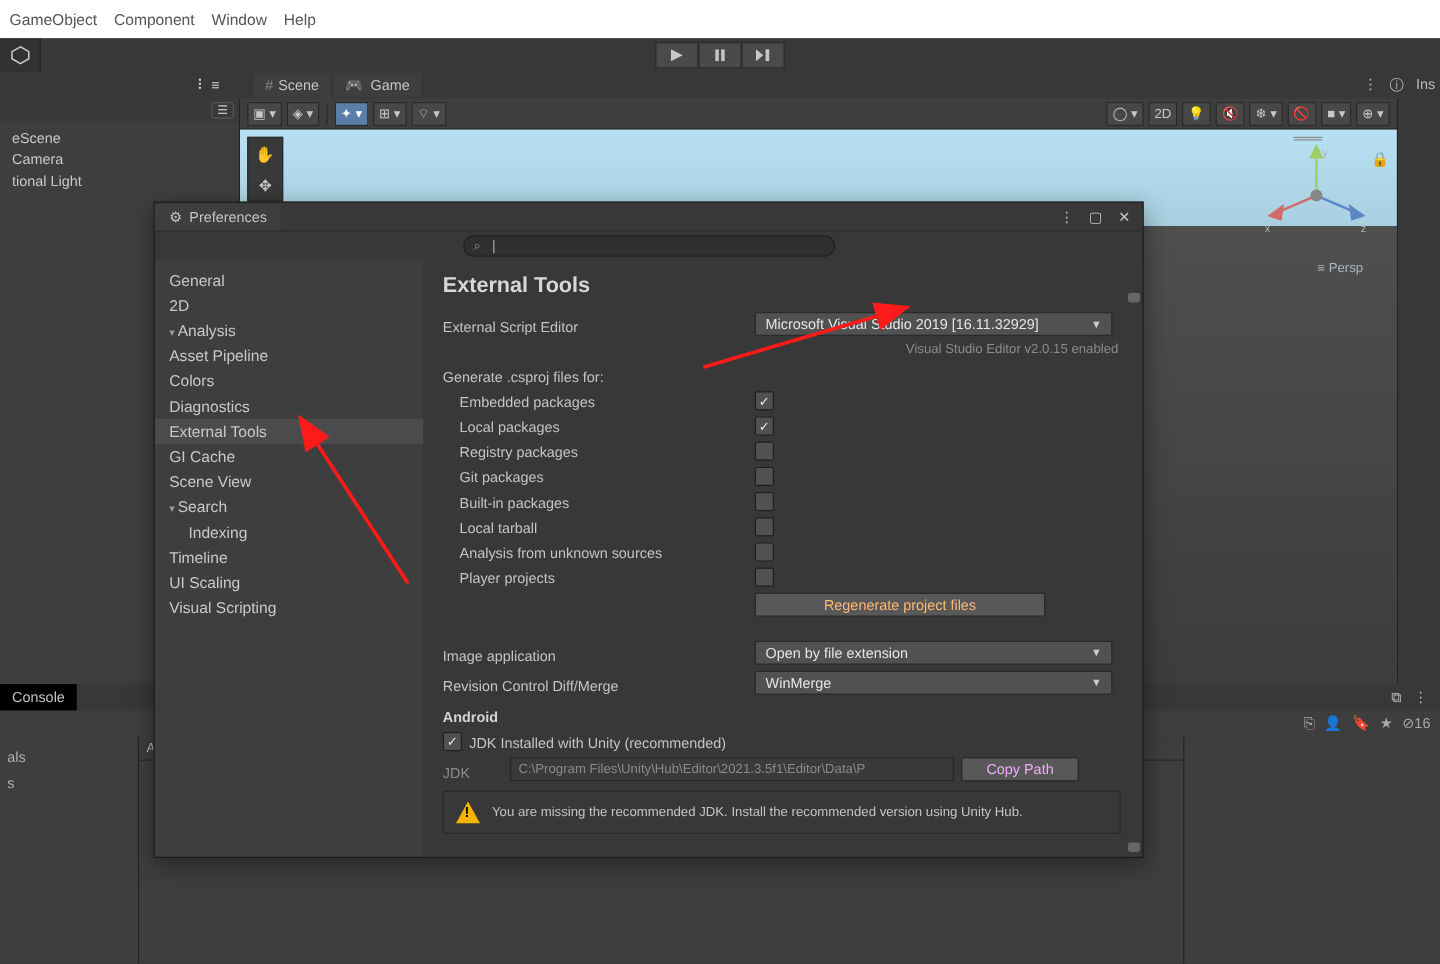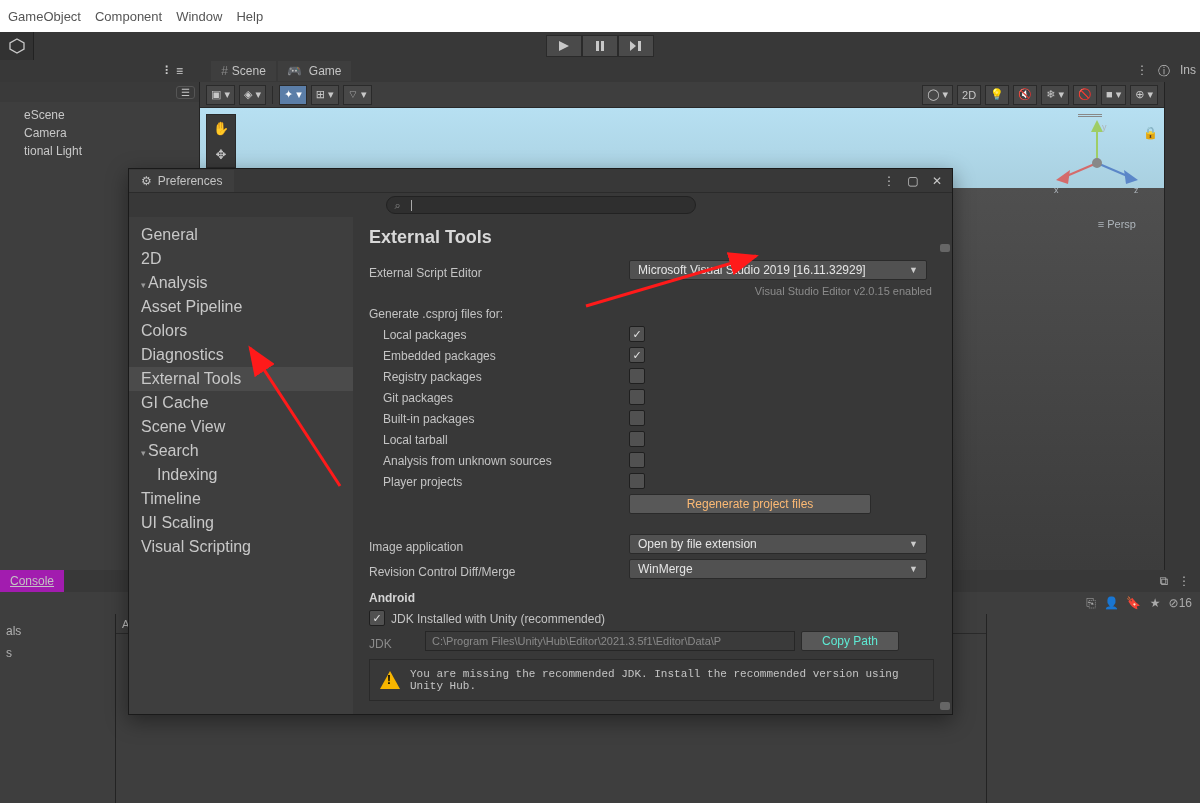--- a/index.html
+++ b/index.html
@@ -17,21 +17,21 @@
 
 
 .row2 { background:#383838; height:22px; display:flex; align-items:center; }
 .panel-label { background:#383838; padding:0 10px; height:22px; display:flex; align-items:center; gap:6px; font-size:12px; color:#d0d0d0; }
 .drag-icon { color:#8a8a8a; letter-spacing:-2px; }
 
 
 .workspace { display:flex; height:488px; }
 .hierarchy { width:200px; background:#3e3e3e; border-right:1px solid #232323; }
 .hierarchy .search { height:20px; background:#3a3a3a; display:flex; justify-content:flex-end; align-items:center; padding-right:4px;}
-.hierarchy ul { list-style:none; padding:4px 16px; }
+.hierarchy ul { list-style:none; padding:4px 2px; }
 .hierarchy li { padding:2px 0 2px 8px; font-size:12px; color:#c8c8c8; }
 
 .scenepane { flex:1; background:#3e3e3e; display:flex; flex-direction:column; position:relative;}
 .scene-tabs { height:22px; display:flex; align-items:center; background:#383838; gap:2px; padding-left:4px;}
 .scene-tab { background:#3e3e3e; padding:3px 10px; display:flex; gap:6px; align-items:center; font-size:12px;}
 .scene-toolbar { height:26px; background:#3e3e3e; border-bottom:1px solid #282828; display:flex; align-items:center; gap:4px; padding:0 6px; }
 .tool-btn { height:20px; min-width:24px; padding:0 4px; background:#484848; border:1px solid #2a2a2a; display:flex; align-items:center; justify-content:center; font-size:11px; color:#c8c8c8;}
 .tool-sep { width:1px; height:18px; background:#2a2a2a; margin:0 2px;}
 .scene-toolbar .spacer { flex:1; }
 .tool-btn.on { background:#5b7ea8; color:#fff;}
@@ -41,57 +41,57 @@
 .gizmo { position:absolute; top:10px; right:22px; width:90px; height:90px; }
 .persp { position:absolute; top:110px; right:28px; font-size:11px; color:#aeb5bb; }
 .lock-ico { position:absolute; top:18px; right:6px; color:#888; font-size:12px; }
 .resizer-mark { position:absolute; top:6px; right:62px; width:24px; height:3px; border-top:1px solid #888; border-bottom:1px solid #888;}
 
 
 .inspector-strip { width:36px; background:#383838; border-left:1px solid #232323; display:flex; flex-direction:column; align-items:center; padding-top:4px; gap:4px;}
 
 
 .console-row { height:22px; background:#383838; display:flex; align-items:center;}
-.console-row .tab { padding:4px 10px; background:#a21caf;text-decoration:underline; }
+.console-row .tab { padding:4px 10px; background:#000000; }
 .console-body { display:flex; height:222px; }
 .console-body .left { width:116px; background:#3e3e3e; border-right:1px solid #232323; padding:10px 6px; color:#b0b0b0; font-size:12px; display:flex; flex-direction:column; gap:8px; }
 .console-body .mid { flex:1; background:#3e3e3e; }
 .console-body .right { width:214px; background:#3e3e3e; border-left:1px solid #232323;}
 .tbl-head { display:flex; height:20px; align-items:center; border-bottom:1px solid #2a2a2a; }
 .tbl-head .c { padding:0 6px; font-size:11px; color:#bdbdbd; }
 
 
 .prefwin { position:absolute; left:128px; top:168px; width:825px; height:547px; background:#383838; border:1px solid #1a1a1a; box-shadow:0 6px 20px rgba(0,0,0,.4); display:flex; flex-direction:column; }
 .prefwin .titlebar { height:24px; display:flex; align-items:center; background:#383838; border-bottom:1px solid #2b2b2b; }
 .prefwin .titlebar .ttl { background:#3e3e3e; padding:4px 12px; display:flex; gap:6px; align-items:center;}
 .prefwin .titlebar .ctrls { margin-left:auto; display:flex; gap:2px; padding-right:4px;}
 .prefwin .titlebar .ctrls span { width:22px; height:18px; display:flex; align-items:center; justify-content:center; color:#c8c8c8; background:#383838;}
 .prefwin .searchrow { height:24px; display:flex; justify-content:center; align-items:center; }
 .prefwin .searchbox { width:310px; height:18px; background:#2f2f2f; border:1px solid #222; border-radius:9px; display:flex; align-items:center; padding:0 8px; color:#888; gap:5px; font-size:11px;}
 .prefwin .body { flex:1; display:flex; overflow:hidden; }
 .sidelist { width:224px; background:#3e3e3e; overflow-y:auto; padding:6px 0; }
-.sidelist .it { padding:3px 12px; font-size:16px; color:#c8c8c8; cursor:default;}
+.sidelist .it { padding:3px 12px; font-size:13px; color:#c8c8c8; cursor:default;}
 .sidelist .it.indent { padding-left:28px; }
 .sidelist .it.sel { background:#4b4b4b; }
 .sidelist .caret::before { content:"▾ "; color:#9a9a9a; font-size:9px; }
 .content { flex:1; background:#383838; padding:10px 18px 10px 16px; overflow-y:auto; position:relative;}
 .content h2 { font-size:18px; font-weight:600; color:#d8d8d8; margin-bottom:12px; }
 .frow { display:flex; align-items:flex-end; margin:5px 0; }
 .flabel { width:260px; font-size:12px; color:#c4c4c4; }
 .flabel.indent { padding-left:14px; }
 .fcontrol { flex:1; }
 .dropdown { background:#515151; border:1px solid #2a2a2a; height:20px; width:298px; display:flex; align-items:center; padding:0 8px; font-size:12px; color:#e5e5e5; border-radius:2px; }
 .dropdown .arr { margin-left:auto; font-size:9px; color:#ccc; }
 .chk { width:16px; height:16px; border:1px solid #1f1f1f; background:#515151; border-radius:2px; display:flex; align-items:center; justify-content:center; font-size:11px; color:#e5e5e5;}
 .chk.on::after { content:"✓"; }
 .subnote { font-size:11px; color:#8b8b8b; text-align:right; margin:2px 0 10px 0; padding-right:2px;}
 .btn-wide { width:242px; height:20px; background:#585858; border:1px solid #2a2a2a; color:#fdba74; text-align:center; font-size:12px; display:flex; align-items:center; justify-content:center; border-radius:2px;}
 .section-h { font-weight:600; color:#d4d4d4; margin:12px 0 4px; font-size:12px;}
 .pathbox { height:20px; background:#3a3a3a; border:1px solid #262626; color:#8a8a8a; font-size:11px; padding:0 6px; display:flex; align-items:center; width:370px; overflow:hidden; white-space:nowrap;}
-.copybtn { height:20px; padding:0 20px; background:#585858; border:1px solid #2a2a2a; margin-left:6px; border-radius:2px; font-size:12px; color:#5eead4; display:flex; align-items:center;}
+.copybtn { height:20px; padding:0 20px; background:#585858; border:1px solid #2a2a2a; margin-left:6px; border-radius:2px; font-size:12px; color:#f0abfc; display:flex; align-items:center;}
 .warnbox { margin-top:8px; background:#383838; border:1px solid #2a2a2a; padding:8px 10px; display:flex; gap:10px; align-items:center;}
 .warn-tri { width:0; height:0; border-left:10px solid transparent; border-right:10px solid transparent; border-bottom:18px solid #f7b500; position:relative;}
 .warn-tri::after { content:"!"; color:#000; position:absolute; left:-3px; top:2px; font-size:12px; font-weight:700;}
 .scrollthumb { position:absolute; right:2px; bottom:4px; width:10px; height:8px; background:#666; border-radius:2px;}
 .scrolltop { position:absolute; right:2px; top:27px; width:10px; height:8px; background:#666; border-radius:2px;}
 
 
 .arrow { position:absolute; pointer-events:none; }
 
 svg { display:block; }
@@ -293,25 +293,25 @@
             <span>Microsoft Visual Studio 2019 [16.11.32929]</span>
             <span class="arr">▼</span>
           </div>
         </div>
       </div>
       <div class="subnote">Visual Studio Editor v2.0.15 enabled</div>
 
       <div class="flabel" style="width:auto;">Generate .csproj files for:</div>
 
       <div class="frow">
+          <div class="flabel indent">Embedded packages</div>
+          <div class="chk on"></div>
+        </div>
+      <div class="frow">
           <div class="flabel indent">Local packages</div>
-          <div class="chk on"></div>
-        </div>
-      <div class="frow">
-          <div class="flabel indent">Embedded packages</div>
           <div class="chk on"></div>
         </div>
       <div class="frow">
           <div class="flabel indent">Registry packages</div>
           <div class="chk"></div>
         </div>
       <div class="frow">
           <div class="flabel indent">Git packages</div>
           <div class="chk"></div>
         </div>
@@ -362,21 +362,21 @@
         <div class="chk on" style="margin-right:6px;"></div>
         <div>JDK Installed with Unity (recommended)</div>
       </div>
       <div class="frow">
         <div style="width:56px; color:#8b8b8b;">JDK</div>
         <div class="pathbox">C:\Program Files\Unity\Hub\Editor\2021.3.5f1\Editor\Data\P</div>
         <div class="copybtn">Copy Path</div>
       </div>
       <div class="warnbox">
         <div class="warn-tri"></div>
-        <div style="font-size:11px; color:#c4c4c4;font-family:Liberation Mono, monospace;">You are missing the recommended JDK. Install the recommended version using Unity Hub.</div>
+        <div style="font-size:11px; color:#c4c4c4;">You are missing the recommended JDK. Install the recommended version using Unity Hub.</div>
       </div>
       <div class="scrollthumb"></div>
     </div>
   </div>
 </div>
 
 <svg class="arrow" style="left:240px; top:336px;" width="180" height="170">
   <defs>
       <marker id="ah1" markerWidth="10" markerHeight="8" refX="9" refY="4" orient="auto">
         <polygon points="0 0, 10 4, 0 8" fill="#ff1a1a"></polygon>

